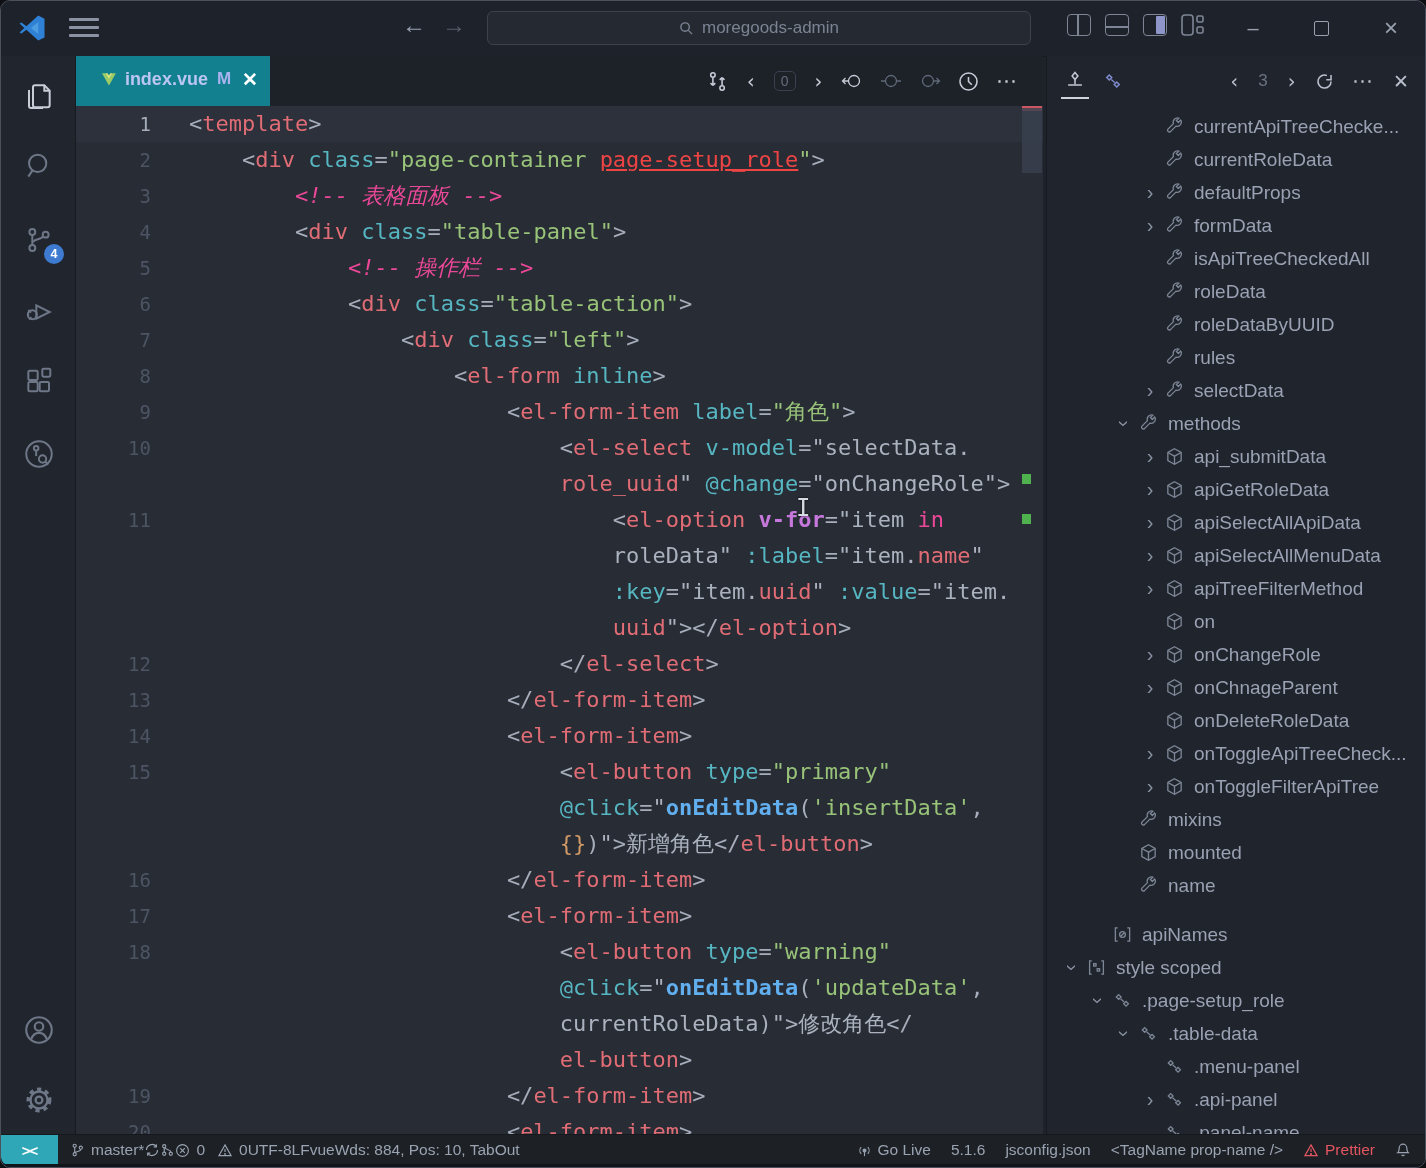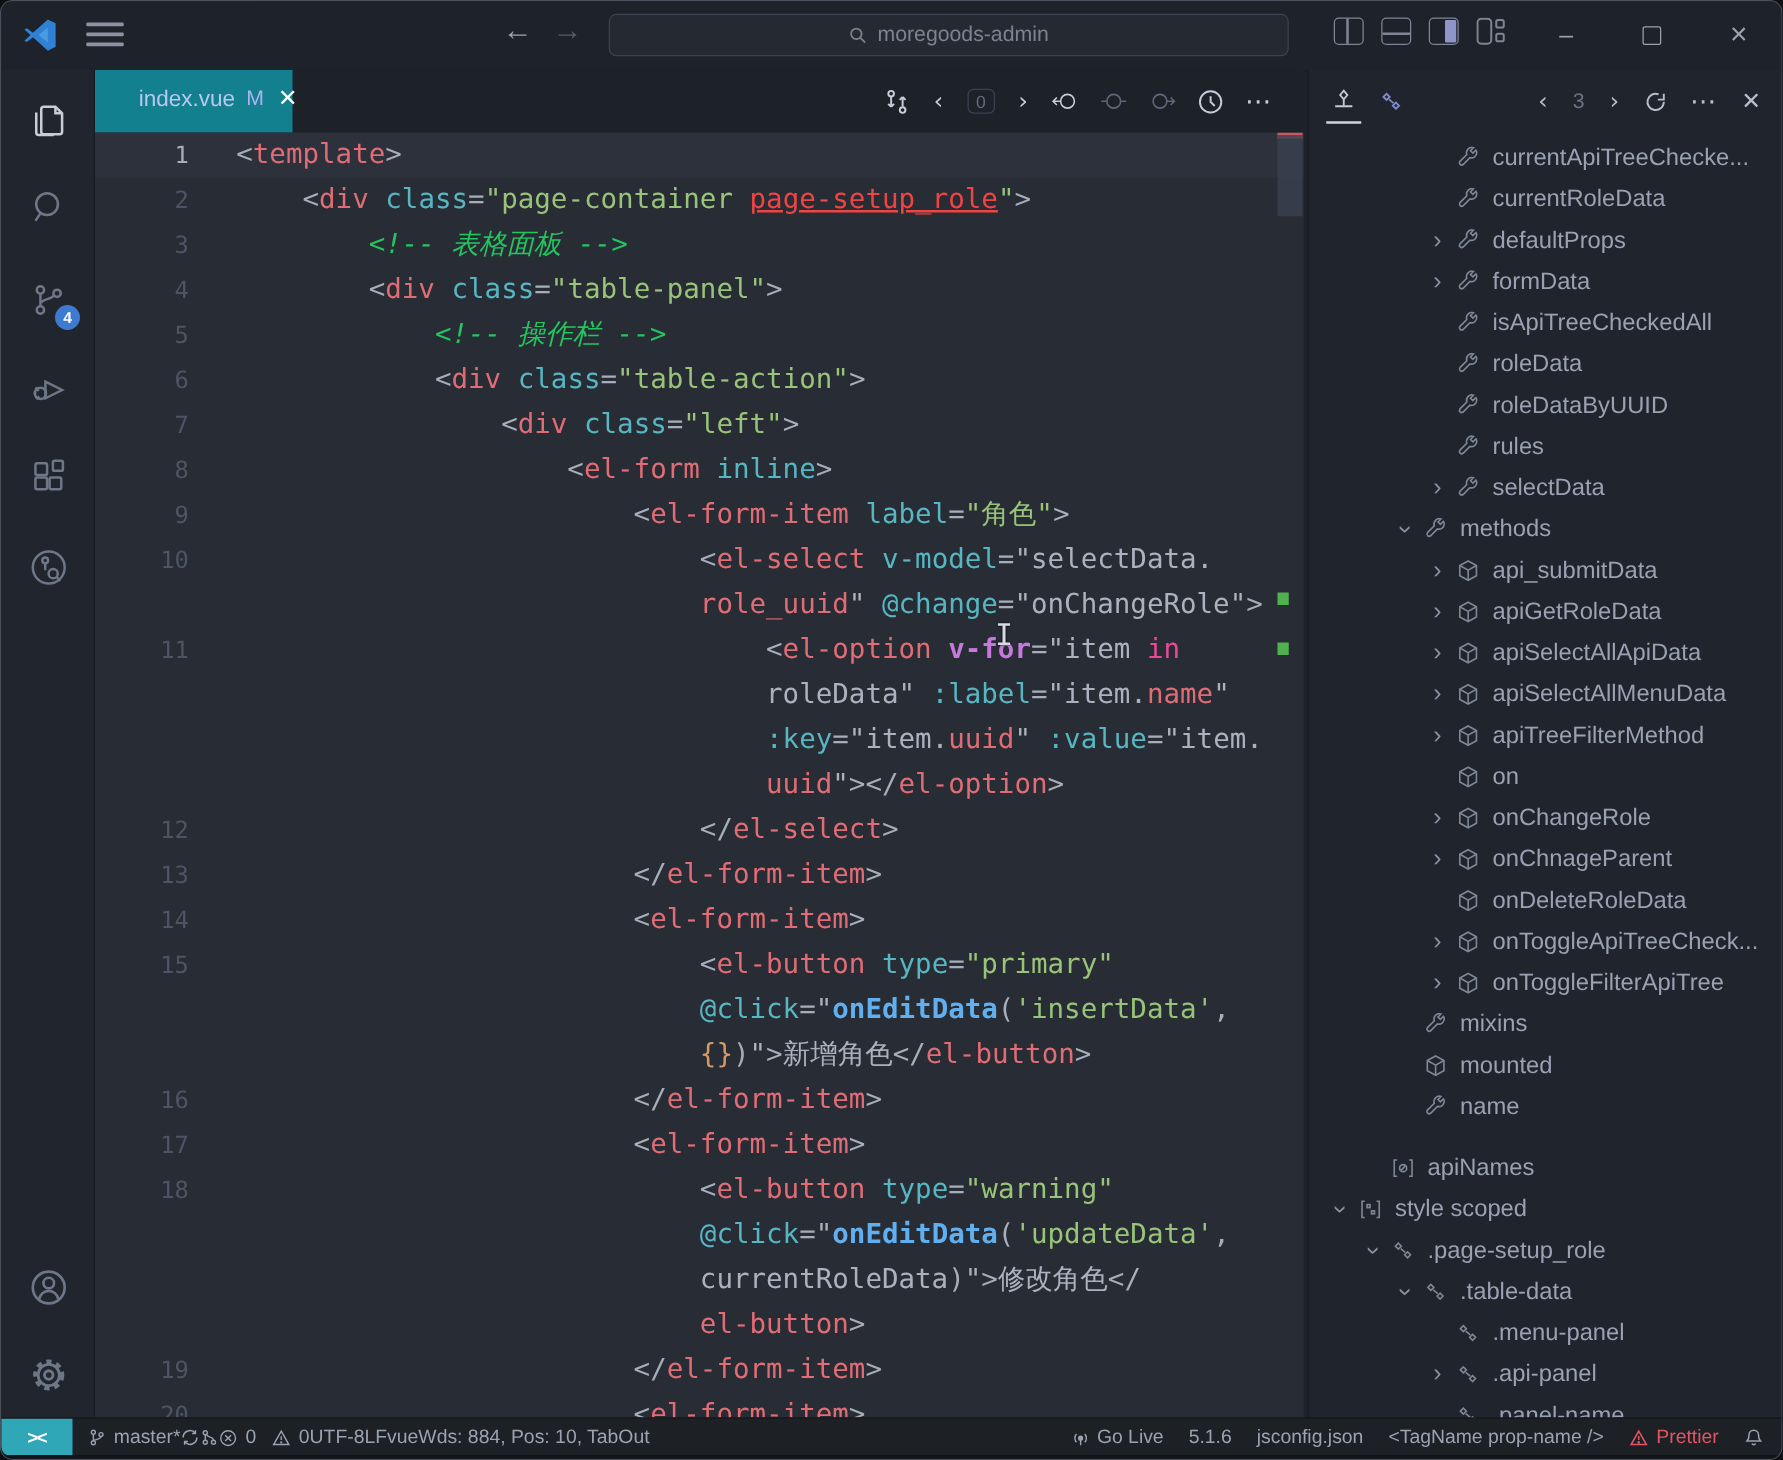--- a/index.html
+++ b/index.html
@@ -25,38 +25,38 @@
   
   .activity{position:absolute;left:0;top:55px;width:75px;height:1078px;background:#21252d;border-right:1px solid #171a20;box-sizing:border-box;}
   .act-item{position:absolute;left:0;width:75px;height:52px;display:flex;align-items:center;justify-content:center;cursor:pointer;}
   .act-item svg{stroke:#6e7787;}
   .act-item.active svg{stroke:#c8cdd8;}
   .scm-badge{position:absolute;right:12px;bottom:2px;width:20px;height:20px;border-radius:50%;background:#3f7ad1;color:#fff;
              font-size:12.5px;display:flex;align-items:center;justify-content:center;font-weight:bold;}
   
   .editor-col{position:absolute;left:75px;top:55px;width:967px;height:1078px;background:#282c34;}
   .tabbar{position:absolute;left:0;top:0;width:967px;height:50px;background:#1d2128;display:flex;align-items:stretch;}
-  .tab{width:158px;background:#12808f;display:flex;align-items:center;gap:9px;padding:0 12px 4px 26px;box-sizing:border-box;cursor:pointer;}
+  .tab{width:194px;background:#12808f;display:flex;align-items:center;gap:9px;padding:0 12px 4px 26px;box-sizing:border-box;cursor:pointer;font-weight:bold;}
   .tab-label{color:#bcc6f3;font-size:18px;}
   .tab-badge{color:#a9b4ef;font-size:17px;}
   .tab-close{color:#fff;font-size:19px;margin-left:2px;cursor:pointer;}
   .etools{margin-left:auto;display:flex;align-items:center;gap:17px;padding-right:24px;color:#c6ccd8;}
   .chev-txt{font-size:19px;font-family:"DejaVu Sans Mono",monospace;cursor:pointer;}
   .count-badge{border:1px solid #3a4150;border-radius:5px;color:#636c7c;font-size:14px;padding:1px 6px;cursor:default;}
   .dots{font-size:21px;letter-spacing:2px;cursor:pointer;}
   .editor-body{position:absolute;left:0;top:50px;width:967px;height:1028px;overflow:hidden;
                font-family:"DejaVu Sans Mono",monospace;font-size:22px;}
   .code-row{position:relative;height:36px;line-height:36px;white-space:pre;display:flex;}
   .code-row.hl{background:#2c313b;}
   .ln{width:75px;text-align:right;color:#4d5565;font-size:19px;flex:0 0 75px;}
   .code-row.hl .ln{color:#a6adbb;}
   .ct{margin-left:38px;}
   .seg.p{color:#a6adbb}.seg.t{color:#e06c75}.seg.a{color:#56b6c2}.seg.s{color:#98c379}
   .seg.su{color:#ef4444;text-decoration:underline}
-  .seg.c{color:#22c55e;font-style:italic}.seg.e{color:#abb2bf}.seg.pr{color:#e06c75}
+  .seg.c{color:#ec4899;font-style:italic}.seg.e{color:#abb2bf}.seg.pr{color:#e06c75}
   .seg.kw{color:#ec4899;}.seg.dir{color:#c678dd;font-weight:bold}
   .seg.fn{color:#61afef;font-weight:bold}.seg.br{color:#d19a66}.seg.q{color:#abb2bf}
   .ruler{position:absolute;right:0;top:0;width:26px;height:1028px;}
   .thumb{position:absolute;left:5px;top:2px;width:20px;height:65px;background:#3a4150;opacity:.8;}
   .mark{position:absolute;left:5px;}
   .ibeam{position:absolute;left:720px;top:388px;color:#d5dae3;font-size:24px;font-family:"DejaVu Sans Mono",monospace;text-shadow:0 0 2px #000;}
   
   .panel{position:absolute;left:1045px;top:55px;width:381px;height:1078px;background:#20242c;border-left:1px solid #171a20;box-sizing:border-box;}
   .panel-header{height:50px;display:flex;align-items:center;gap:18px;padding:0 18px;box-sizing:border-box;color:#b8bfcc;}
   .ph-left{display:flex;gap:18px;align-items:center;margin-right:auto;}

